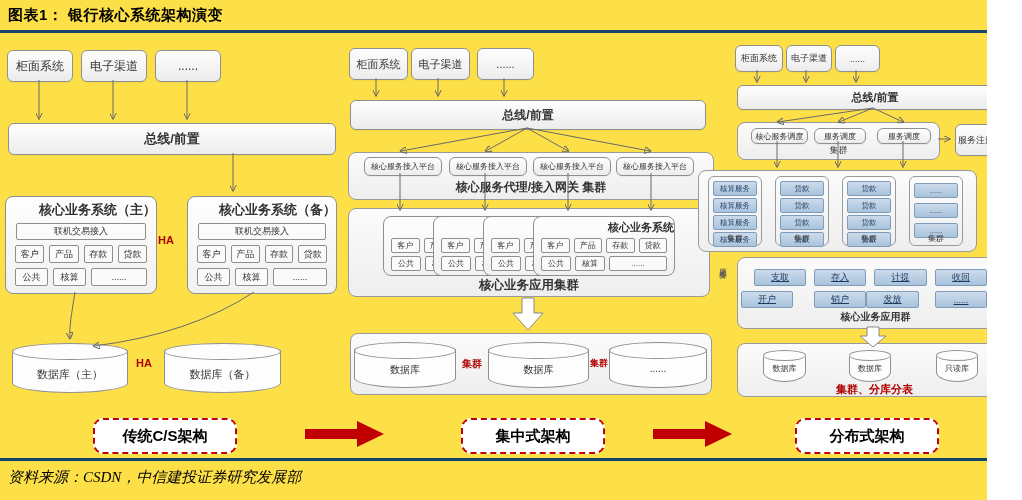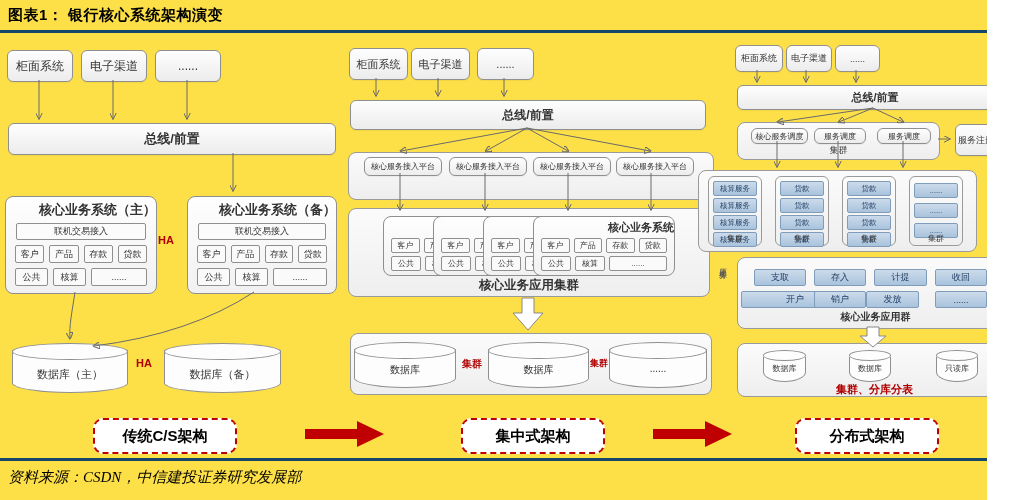--- a/index.html
+++ b/index.html
@@ -29,21 +29,21 @@
   .red{color:#b00000;font-weight:bold;}
   .cyl{position:absolute;z-index:2;}
   .cyl .cb{position:absolute;left:0;right:0;top:7px;bottom:0;border:1px solid #8f8f8f;border-top:none;
        border-radius:0 0 50% 50%/0 0 10px 10px;background:#fdfdfd;}
   .cyl .ct{position:absolute;left:0;right:0;top:0;height:15px;border:1px solid #8f8f8f;
        border-radius:50%;background:#fdfdfd;}
   .cyl .cl{position:absolute;left:0;right:0;top:24px;text-align:center;font-size:11px;color:#333;z-index:2;}
   .cyl.sm .ct{height:9px;}
   .cyl.sm .cl{top:13px;font-size:8px;}
   .bluechip{position:absolute;border:1px solid #7f9cba;background:linear-gradient(180deg,#ccdbeb,#a9c3dc);
-       border-radius:2px;display:flex;align-items:center;justify-content:center;font-size:9px;color:#1d3a5f;z-index:2;}
+       border-radius:2px;display:flex;align-items:center;justify-content:center;font-size:9px;color:#1d3a5f;z-index:2;text-decoration:underline;}
   .sgroup{position:absolute;border:1px solid #9a9a9a;border-radius:6px;
        background:linear-gradient(180deg,#fcfcfc,#efefef);z-index:2;}
   .sitem{position:relative;margin:2px 4px 0;height:13px;border:1px solid #7f9cba;border-radius:2px;
        background:linear-gradient(180deg,#ccdbeb,#a9c3dc);display:flex;align-items:center;justify-content:center;
        font-size:7.5px;color:#1d3a5f;}
   .vlabel{position:absolute;writing-mode:vertical-rl;font-size:8px;color:#555;letter-spacing:1px;}
   .stagebox{position:absolute;border:2px dashed #c00000;border-radius:10px;background:#fff;
        display:flex;align-items:center;justify-content:center;font-weight:bold;font-size:15px;color:#000;z-index:2;}
   .footer-text{position:absolute;left:8px;top:468px;font-family:"Liberation Serif","DejaVu Serif",serif;
        font-style:italic;font-size:15px;color:#000;}
@@ -112,20 +112,21 @@
   <div class="box" style="left:349px;top:48px;width:57px;height:30px;font-size:11px;">柜面系统</div>
   <div class="box" style="left:411px;top:48px;width:57px;height:30px;font-size:11px;">电子渠道</div>
   <div class="box" style="left:477px;top:48px;width:55px;height:30px;font-size:11px;">......</div>
   <div class="box" style="left:350px;top:100px;width:354px;height:28px;font-size:12px;font-weight:600;">总线/前置</div>
 
   <div class="container" style="left:348px;top:152px;width:364px;height:46px;">
     <div class="box" style="left:15px;top:4px;width:76px;height:17px;font-size:8px;">核心服务接入平台</div>
     <div class="box" style="left:100px;top:4px;width:76px;height:17px;font-size:8px;">核心服务接入平台</div>
     <div class="box" style="left:184px;top:4px;width:76px;height:17px;font-size:8px;">核心服务接入平台</div>
     <div class="box" style="left:267px;top:4px;width:76px;height:17px;font-size:8px;">核心服务接入平台</div>
+    <div class="lbl" style="left:0;right:0;top:26px;font-size:12px;font-weight:600;">核心服务代理/接入网关 集群</div>
   </div>
 
   <div class="container" style="left:348px;top:208px;width:360px;height:87px;">
     <div class="card mcard" style="left:34px;top:7px;width:140px;height:58px;z-index:4;">
       <div class="card-title">核心业务系统</div>
       <div class="chiprow">
         <div class="chip">客户</div>
         <div class="chip">产品</div>
         <div class="chip">存款</div>
         <div class="chip">贷款</div>
@@ -244,21 +245,21 @@
       <div class="lbl" style="left:0;right:0;bottom:1px;font-size:8px;">集群</div>
     </div>
   </div>
 
   <div class="vlabel" style="left:716px;top:262px;height:46px;">原子服务</div>
   <div class="container" style="left:737px;top:257px;width:275px;height:70px;">
     <div class="bluechip" style="left:16px;top:11px;width:50px;height:15px;">支取</div>
     <div class="bluechip" style="left:76px;top:11px;width:50px;height:15px;">存入</div>
     <div class="bluechip" style="left:136px;top:11px;width:51px;height:15px;">计提</div>
     <div class="bluechip" style="left:197px;top:11px;width:50px;height:15px;">收回</div>
-    <div class="bluechip" style="left:3px;top:33px;width:50px;height:15px;padding-left:28px;">开户</div>
+    <div class="bluechip" style="left:3px;top:33px;width:50px;height:15px;">开户</div>
     <div class="bluechip" style="left:76px;top:33px;width:50px;height:15px;">销户</div>
     <div class="bluechip" style="left:128px;top:33px;width:51px;height:15px;">发放</div>
     <div class="bluechip" style="left:197px;top:33px;width:50px;height:15px;">......</div>
     <div class="lbl" style="left:0;right:0;top:52px;font-size:10px;font-weight:600;">核心业务应用群</div>
   </div>
 
   <div class="container" style="left:737px;top:343px;width:273px;height:52px;">
     <div class="cyl sm" style="left:25px;top:6px;width:43px;height:32px;">
       <div class="cb"></div>
       <div class="ct"></div>

